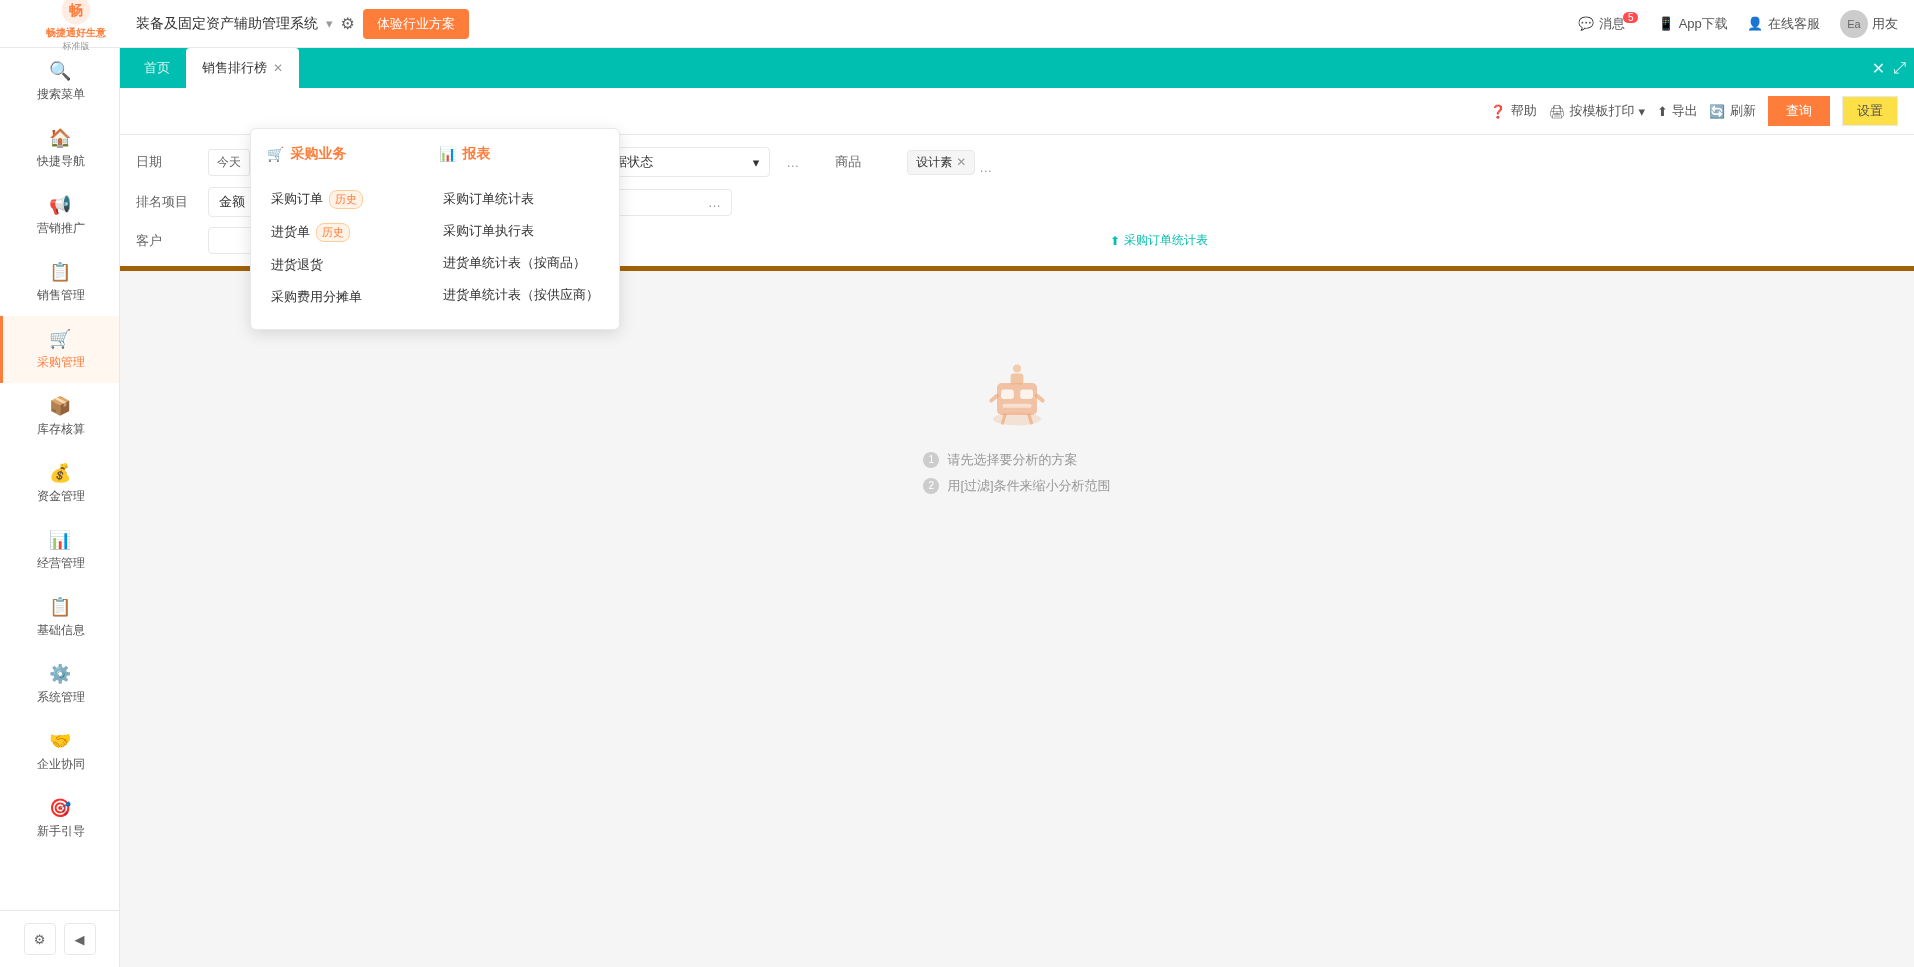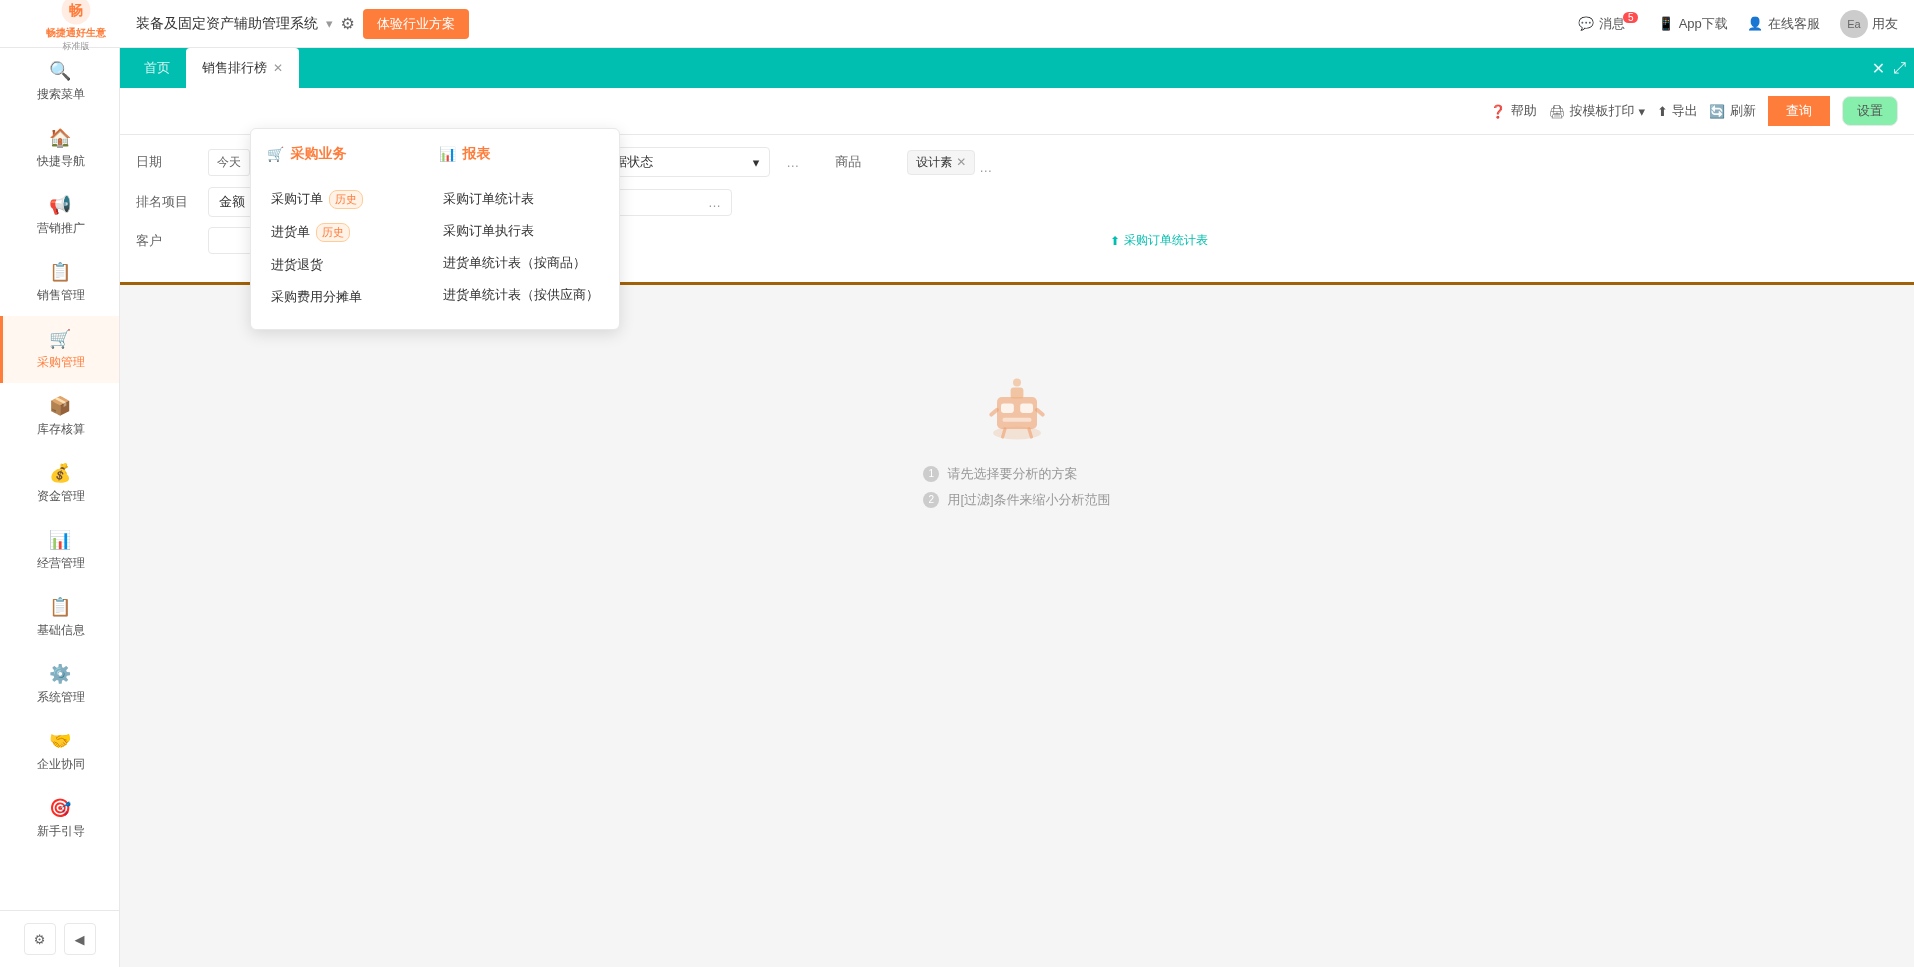--- a/index.html
+++ b/index.html
@@ -225,42 +225,42 @@
       background: #ff7d3b;
       color: #fff;
       border: none;
       padding: 6px 18px;
       border-radius: 0;
       cursor: pointer;
       font-size: 13px;
     }
     .toolbar-btn-outline {
       border: 1px solid #e8e8e8;
-      background: #86efac;
+      background: #fde047;
       color: #555;
       padding: 5px 14px;
-      border-radius: 8px;
+      border-radius: 0;
       cursor: pointer;
       font-size: 13px;
     }
     .toolbar-spacer { flex: 1; }
 
     
     .filter-area {
       background: #fff;
       padding: 12px 16px;
-      border-bottom: 3px solid #a16207;
+      border-bottom: 5px solid #a16207;
     }
     .filter-row {
       display: flex;
       align-items: center;
       gap: 12px;
       margin-bottom: 10px;
     }
-    .filter-row:last-child { margin-bottom: 16px; }
+    .filter-row:last-child { margin-bottom: 0; }
     .filter-label {
       font-size: 13px;
       color: #666;
       white-space: nowrap;
       min-width: 60px;
     }
     .filter-select {
       border: 1px solid #e8e8e8;
       border-radius: 4px;
       padding: 5px 10px;

